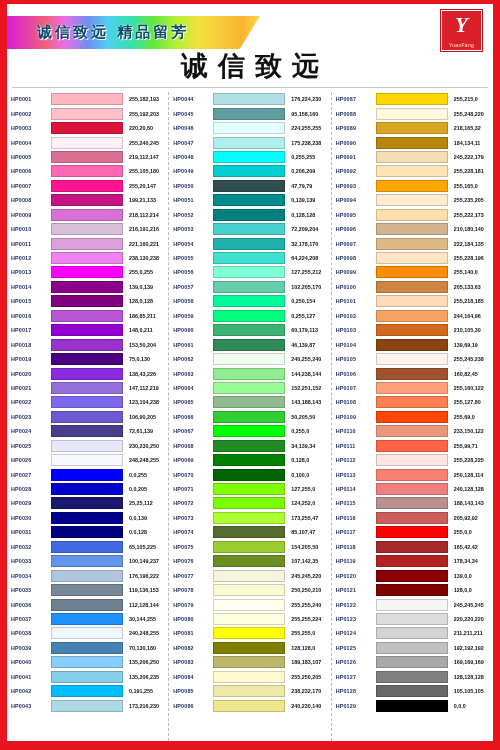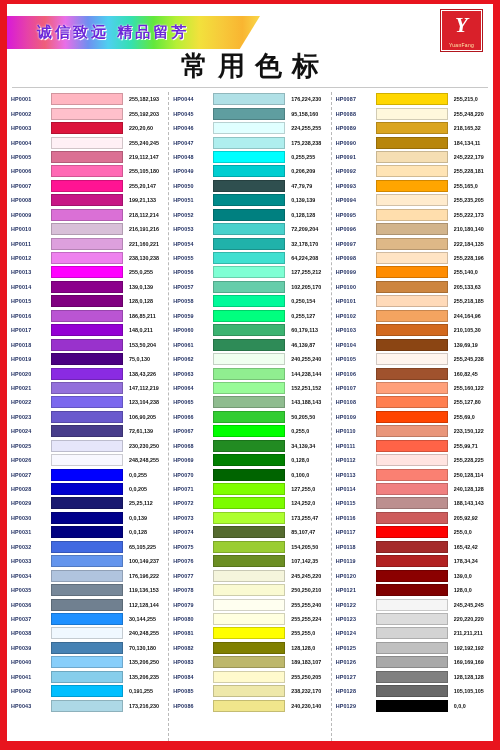--- a/index.html
+++ b/index.html
@@ -37,21 +37,21 @@
     clip-path:polygon(0 0,100% 0,92% 100%,0 100%);
   }
   .banner-text{
     position:absolute;
     left:30px;top:14px;
     width:215px;height:29px;
     line-height:29px;
     font-family:"DejaVu Sans","Liberation Sans",sans-serif;
     font-size:15px;
     font-weight:bold;
-    color:#6d28d9;
+    color:#0c4a6e;
     letter-spacing:3px;
     white-space:nowrap;
     text-shadow:0 0 2px #fff,1px 1px 0 #fff;
   }
   .logo{
     position:absolute;
     right:10px;top:5px;
     width:41px;height:41px;
     background:#d9202a;
     border:1px solid #b2161e;
@@ -158,21 +158,21 @@
 
   <div class="header">
     <div class="banner"></div>
     <div class="banner-text">诚信致远 精品留芳</div>
 
     <div class="logo">
       <div class="glyph">Y</div>
       <div class="brand">YuanFang</div>
     </div>
 
-    <div class="title">常用色标</div>
+    <div class="title">诚信致远</div>
     <div class="rule"></div>
   </div>
 
   <div class="columns">
     <div class="col">
         <div class="row">
           <div class="code">HP0001</div>
           <div class="swatch" style="background: rgb(255, 182, 193);"></div>
           <div class="rgb">255,182,193</div>
         </div>

